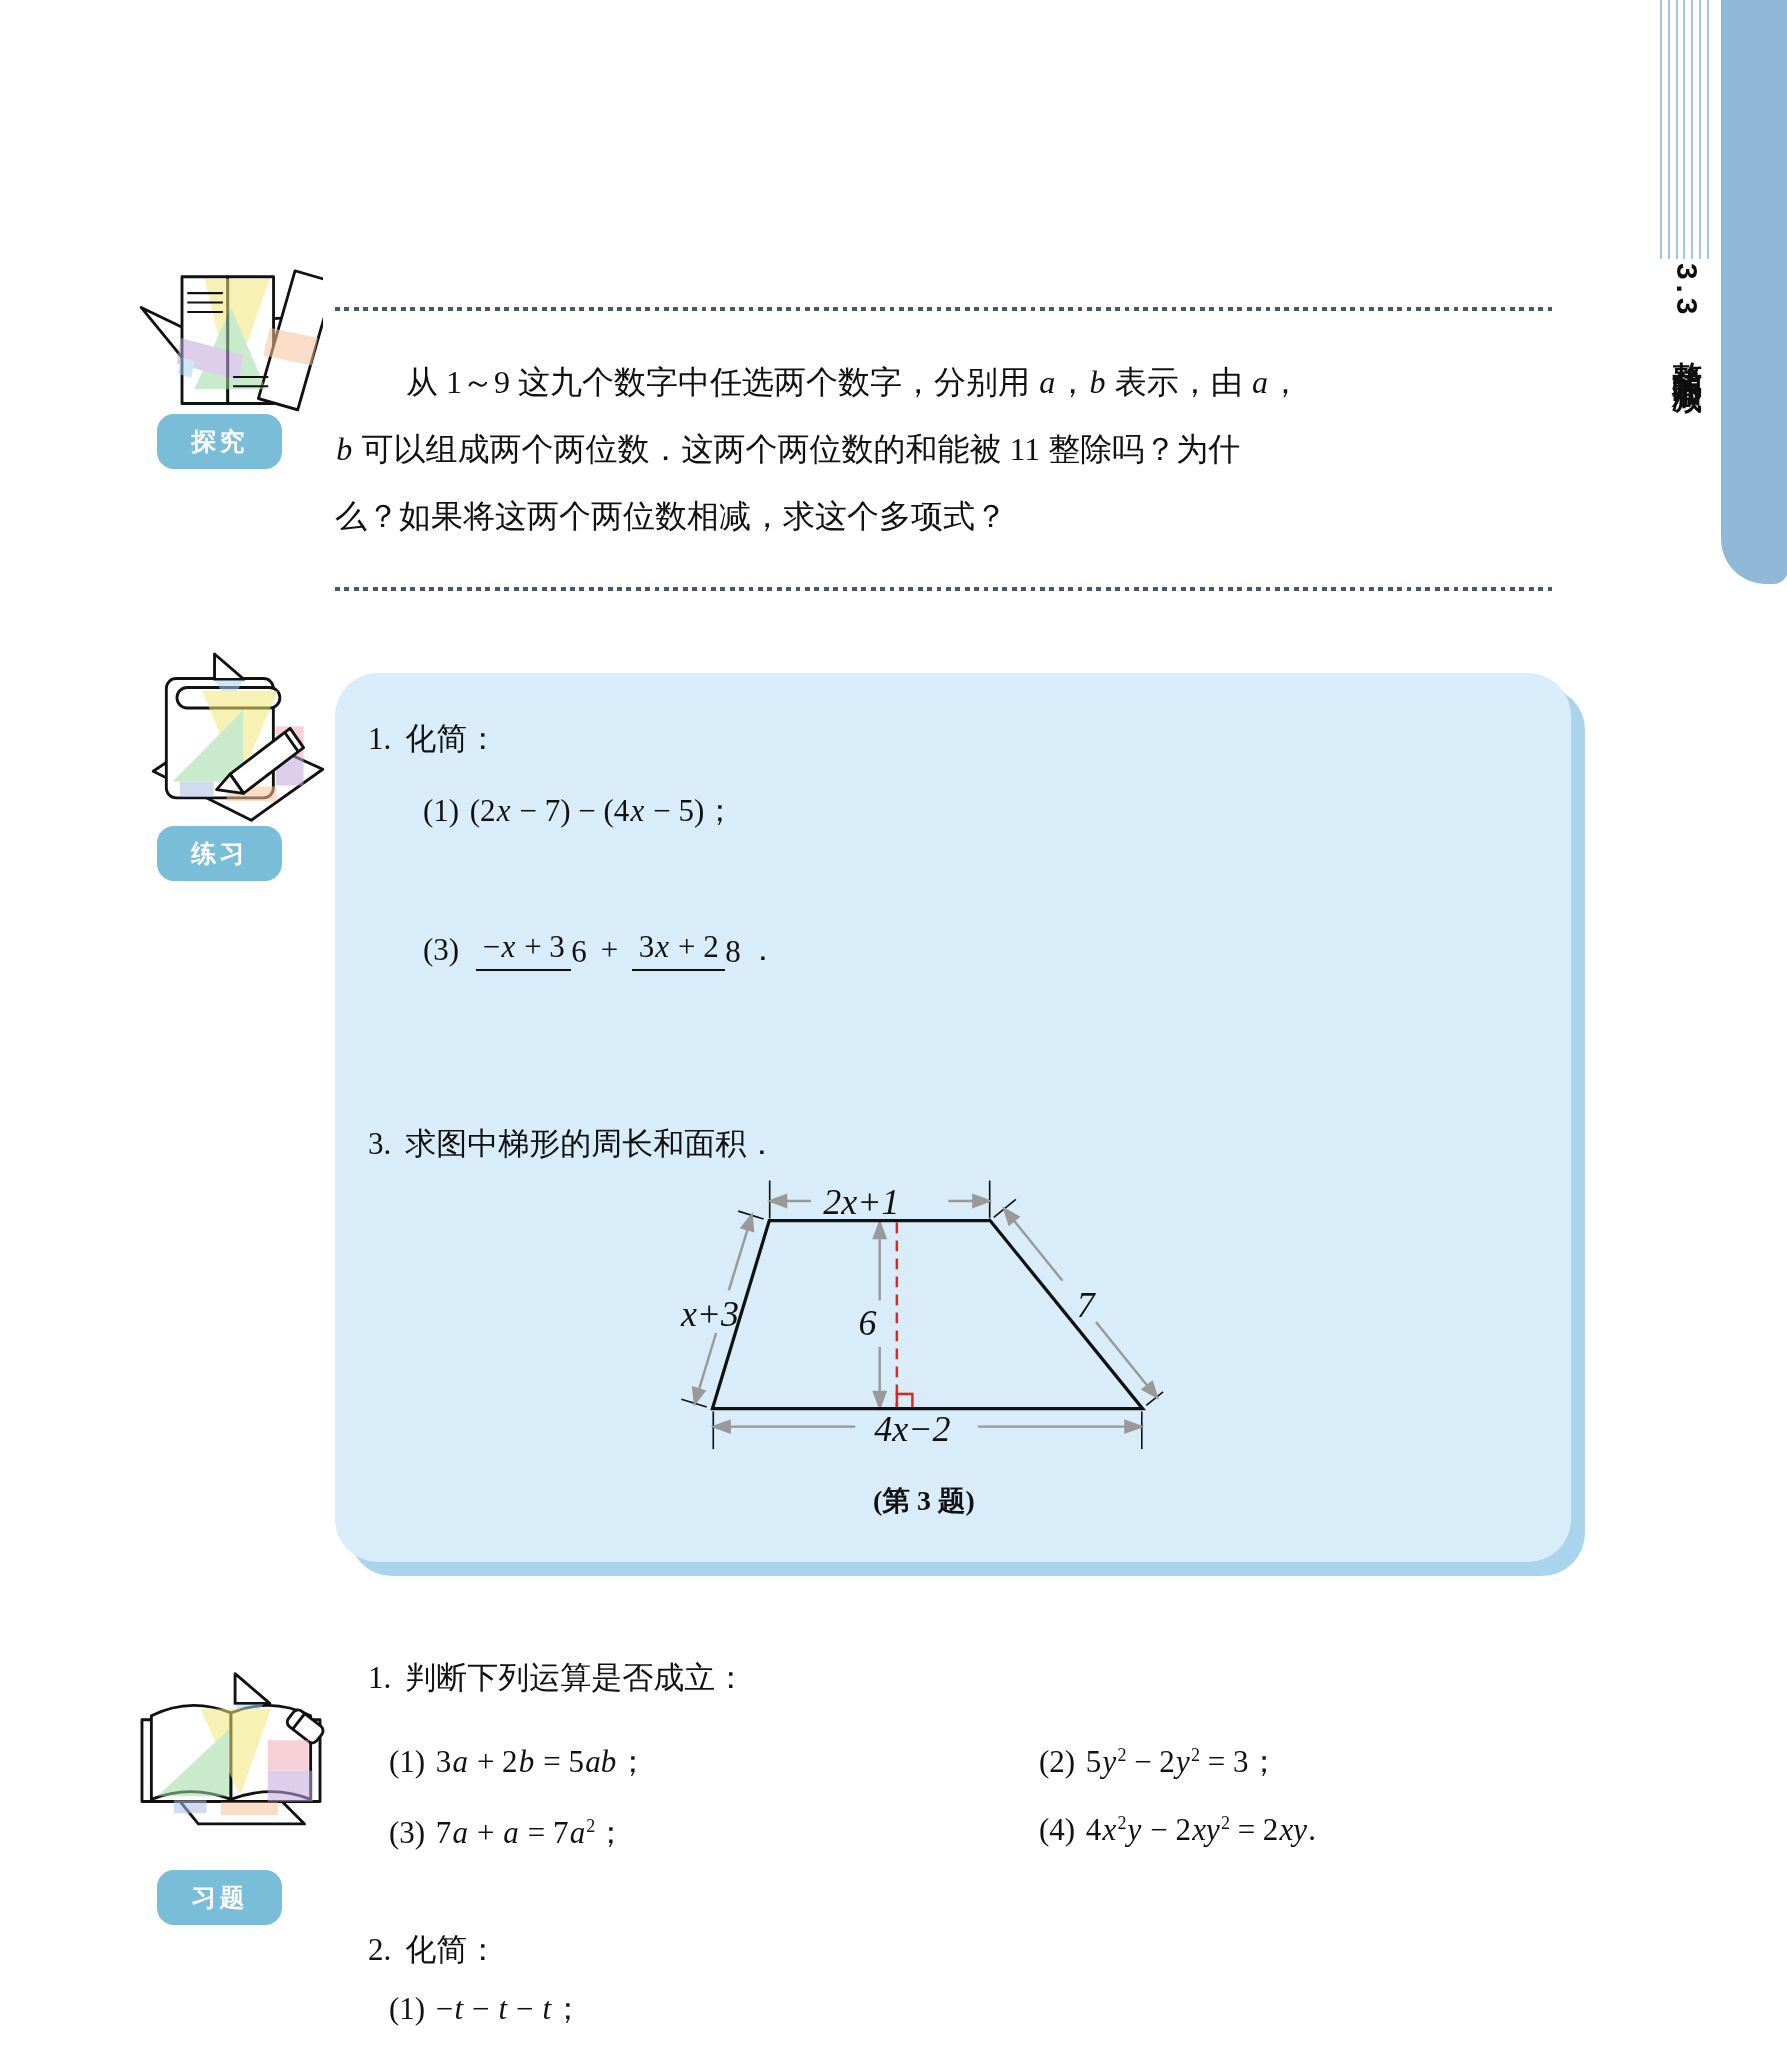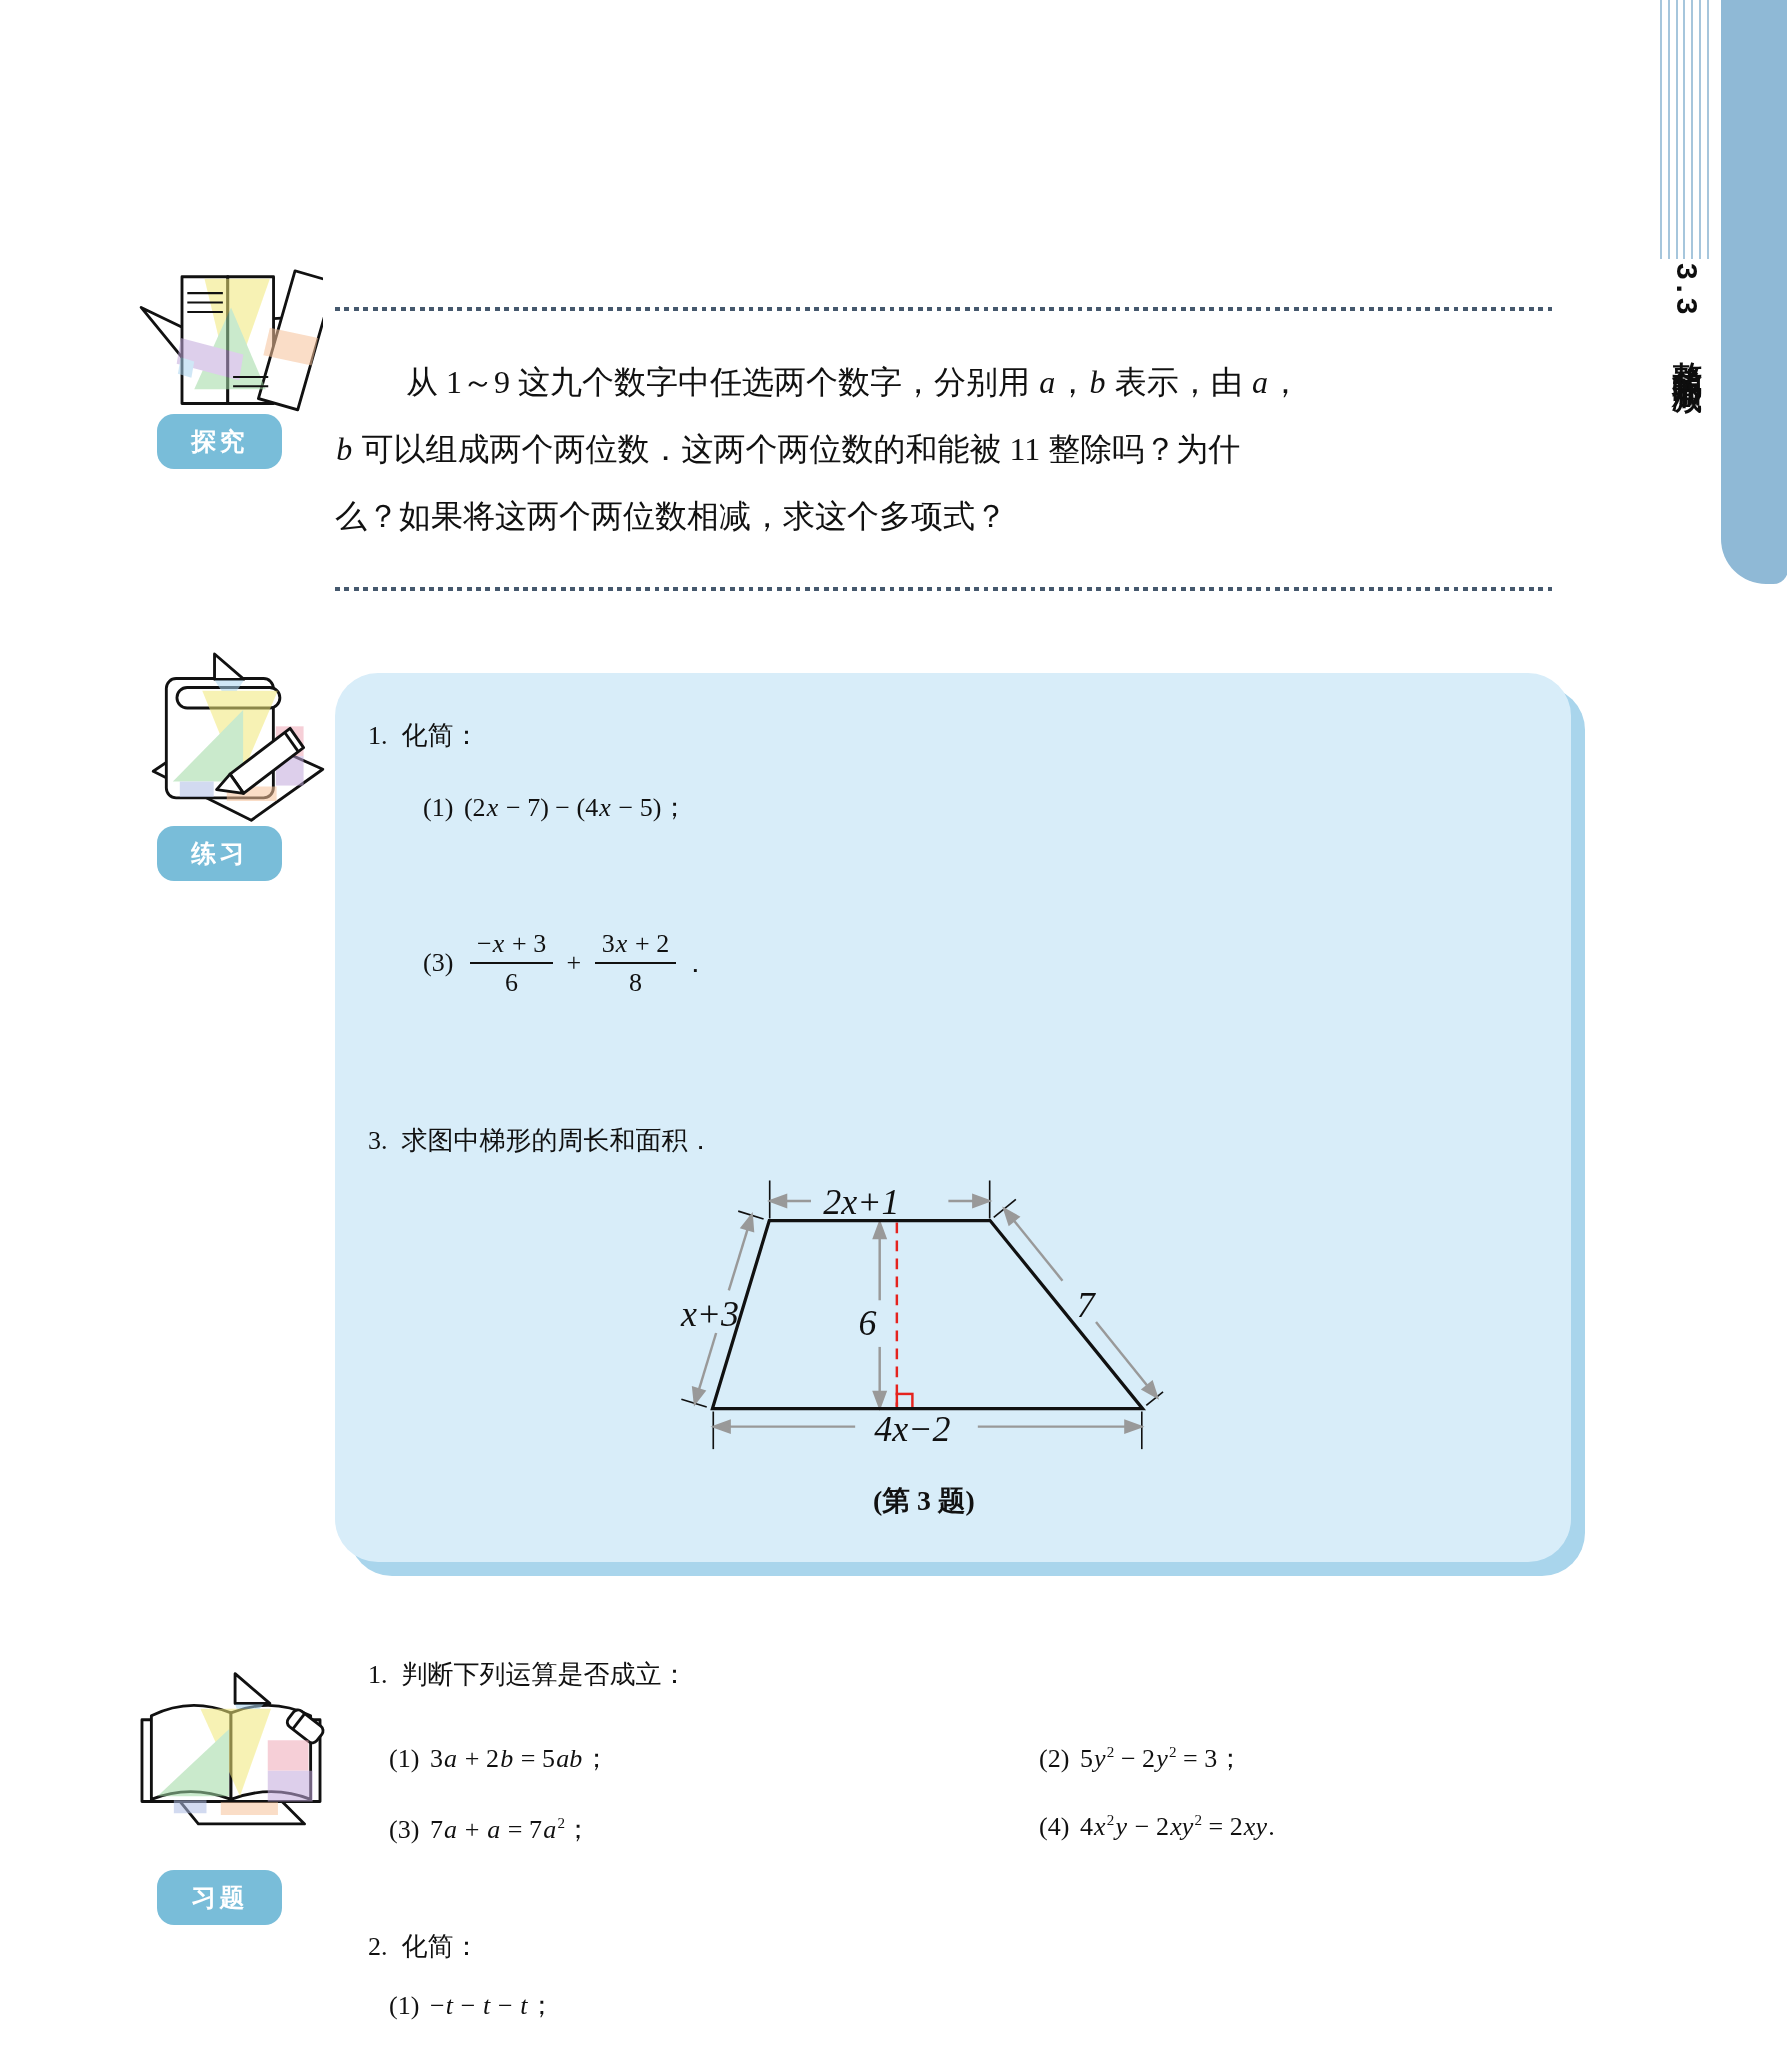--- a/index.html
+++ b/index.html
@@ -24,27 +24,27 @@
   
   .para{position:absolute;left:335px;top:349px;width:1227px;font-size:32px;line-height:67px;}
   .pline{white-space:nowrap;}
   .pline.first{text-indent:71px;}
   
   .pbox-shadow{position:absolute;left:349px;top:687px;width:1236px;height:889px;
         background:#a9d5ec;border-radius:43px;}
   .pbox{position:absolute;left:335px;top:673px;width:1236px;height:889px;
         background:#d8edf9;border-radius:43px;}
   
-  .row{position:absolute;white-space:nowrap;font-size:26px;}
+  .row{position:absolute;white-space:nowrap;font-size:31px;}
   .frow{display:flex;align-items:center;}
   .lab{margin-right:10.6px;}
   .qnum{margin-right:14px;}
   i{font-style:italic;padding:0 1.2px;}
   sup{font-size:58%;line-height:0;}
-  .frac{display:inline-flex;flex-direction:column;align-items:center;vertical-align:middle;margin:0 6.5px;}
+  .frac{display:inline-flex;flex-direction:row;align-items:center;vertical-align:middle;margin:0 6.5px;}
   .frac .fnum{padding:0 6.5px 3.3px;border-bottom:2.9px solid #111;}
   .frac .fden{padding-top:3.3px;}
   .op{margin:0 7.4px;}
   
   .fig{position:absolute;left:626px;top:1158px;}
   .fig text{font-family:"Liberation Serif",serif;fill:#111;}
   .fig .dim{font-size:88px;font-style:italic;}
   .fig .cap{font-size:68px;font-weight:bold;font-style:normal;}
   
   .icon{position:absolute;}

